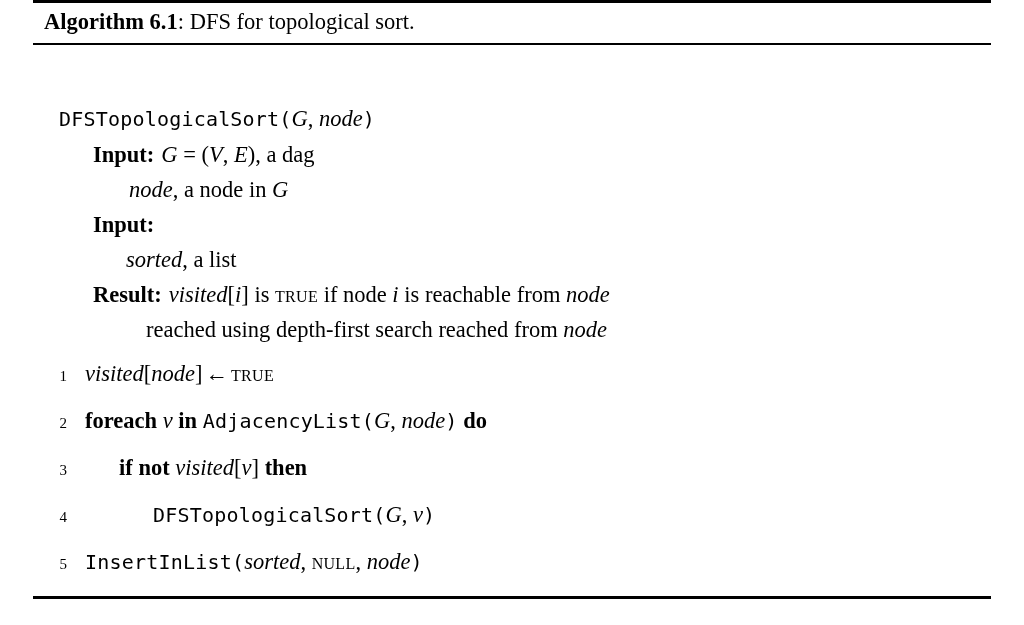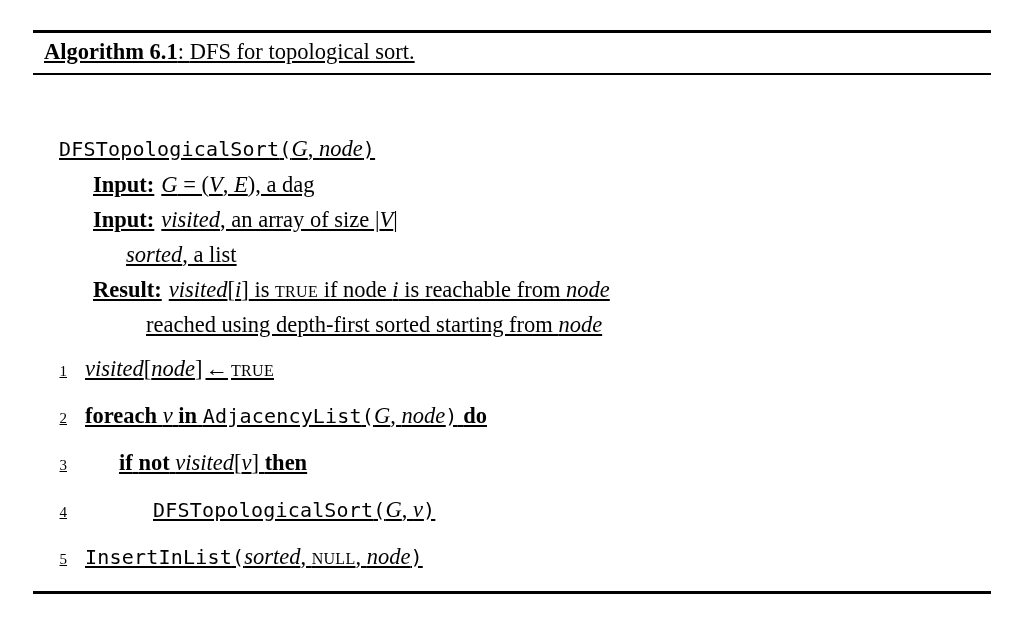--- a/index.html
+++ b/index.html
@@ -11,23 +11,22 @@
     width: 1024px;
     height: 625px;
     overflow: hidden;
     font-family: "Liberation Serif", "DejaVu Serif", serif;
     color: #000000;
   }
 
   .figure {
     position: absolute;
     left: 33px;
-    top: 30px;
+    top: 0;
     width: 958px;
-    text-decoration: underline;
   }
 
   
   .rule-top {
     height: 0;
     border-top: 3px solid #000;
     margin: 0;
   }
   .rule-mid {
     height: 0;
@@ -149,35 +148,37 @@
   <div class="alg-body">
 
     <div class="line sig-line">
       <span class="mono">DFSTopologicalSort</span><span class="mono">(</span><span class="math">G</span><span>, </span><span class="var">node</span><span class="mono">)</span>
     </div>
 
     <div class="line pre-row">
       <span class="pre-key">Input:</span>
       <span class="pre-text"><span class="math">G</span><span> = (</span><span class="math">V</span><span>, </span><span class="math">E</span><span>), a dag</span></span>
     </div>
+    <div class="line indent-input">
+      <span class="var">node</span><span>, a node in </span><span class="math">G</span>
+    </div>
 
     <div class="line pre-row">
       <span class="pre-key">Input:</span>
-      <span class="pre-text"><span class="var">visited</span><span>, an array of size |</span><span class="math">V</span><span>|</span></span>
     </div>
     <div class="line indent-data">
       <span class="var">sorted</span><span>, a list</span>
     </div>
 
     <div class="line pre-row">
       <span class="pre-key">Result:</span>
       <span class="pre-text"><span class="var">visited</span><span>[</span><span class="math">i</span><span>]</span><span> is </span><span class="sc">true</span><span> if node </span><span class="math">i</span><span> is reachable from </span><span class="var">node</span></span>
     </div>
     <div class="line indent-result">
-      <span>reached using depth-first sorted starting from </span><span class="var">node</span>
+      <span>reached using depth-first search reached from </span><span class="var">node</span>
     </div>
 
     <div class="line code-line">
       <span class="lineno">1</span>
       <span class="code-text ind1"><span class="var">visited</span><span>[</span><span class="var">node</span><span>]</span><span class="arrow">←</span><span class="sc">true</span></span>
     </div>
 
     <div class="line code-line">
       <span class="lineno">2</span>
       <span class="code-text ind1"><span class="kw">foreach</span>&nbsp;<span class="math">v</span>&nbsp;<span class="kw">in</span>&nbsp;<span class="mono">AdjacencyList</span><span class="mono">(</span><span class="math">G</span><span>, </span><span class="var">node</span><span class="mono">)</span>&nbsp;<span class="kw">do</span></span>

